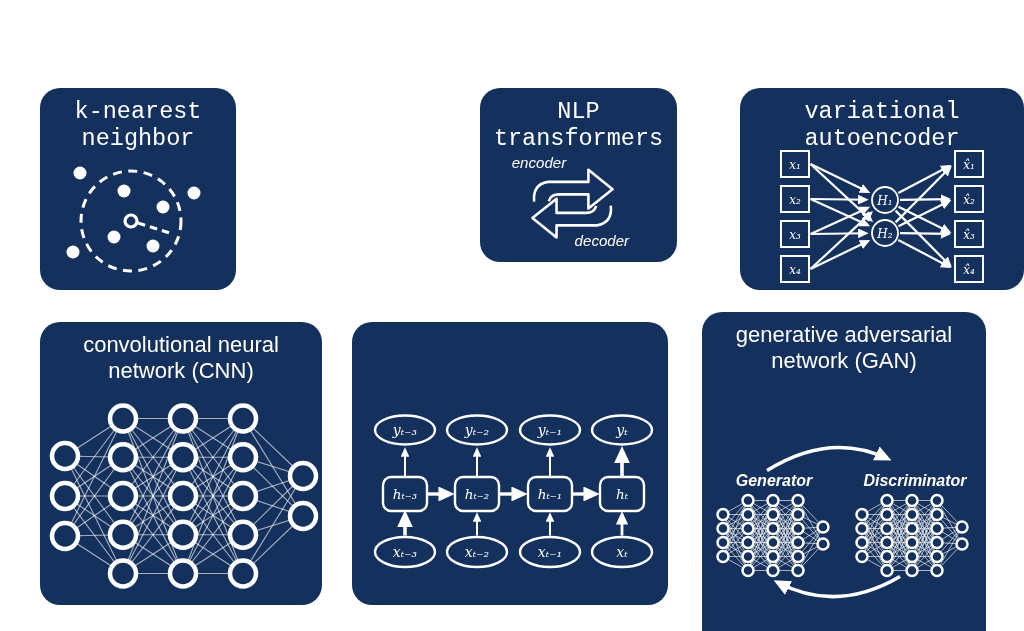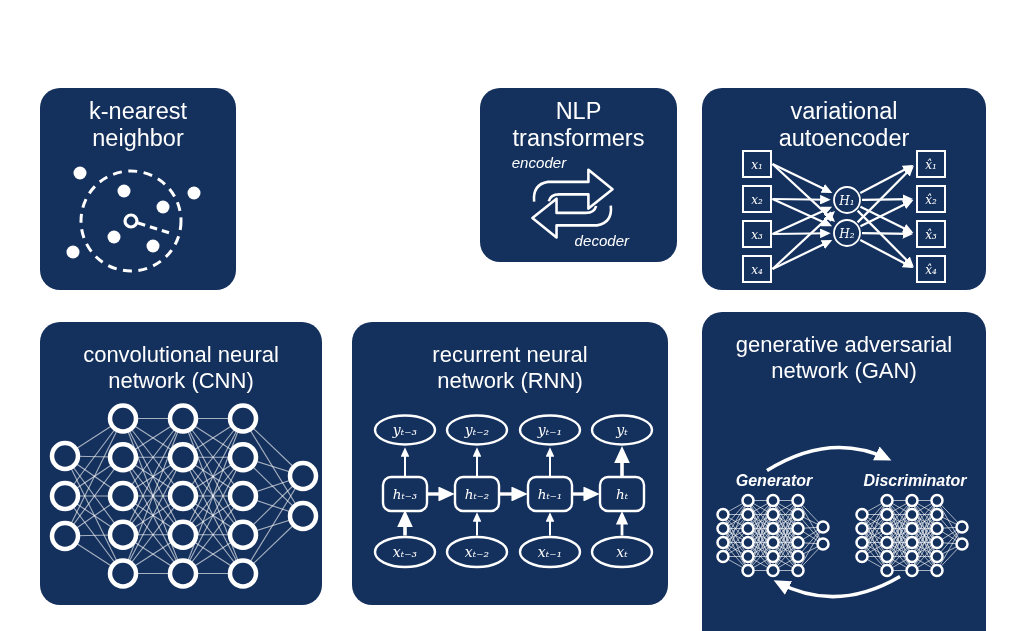--- a/index.html
+++ b/index.html
@@ -4,22 +4,22 @@
 <style>
   :root{ --navy:#14305c; --title:#6b7a8c; }
   html,body{margin:0;padding:0;background:#fff;}
   .page{position:relative;width:1024px;height:631px;background:#fff;overflow:hidden;
         font-family:"Liberation Sans",sans-serif;}
   .main-title{position:absolute;top:16px;left:0;width:100%;margin:0;text-align:center;
         font-size:29px;font-weight:400;color:var(--title);letter-spacing:.4px;}
   .card{position:absolute;background:var(--navy);border-radius:20px;color:#fff;}
   .card-title{position:absolute;top:0;left:0;right:0;text-align:center;color:#fff;
         white-space:pre-line;line-height:1.17;font-weight:400;}
-  .t-a{padding-top:10px;font-size:23.5px;}
-  .t-b{padding-top:20px;font-size:22px;}
+  .t-a{padding-top:10px;font-size:23.5px;font-family:Liberation Mono, monospace;}
+  .t-b{padding-top:10px;font-size:22px;}
   .dg{position:absolute;left:0;top:0;width:100%;height:100%;display:block;}
   svg text{fill:#fff;}
   .math{font-family:"DejaVu Serif","DejaVu Sans",serif;font-style:italic;}
   .lbl-italic{font-family:"Liberation Sans",sans-serif;font-style:italic;}
   .wstroke{stroke:#fff;fill:none;}
   .navyfill{fill:var(--navy);stroke:#fff;}
 </style>
 </head>
 <body>
 
@@ -50,21 +50,21 @@
     <div class="card-title t-a">NLP
 transformers</div>
     <svg class="dg" viewBox="0 0 197 202">
       <text class="lbl-italic" x="21" y="93" font-size="17.5">encoder</text>
       <text class="lbl-italic" x="94" y="184" font-size="17.5">decoder</text>
       <path class="wstroke" stroke-width="3" stroke-linejoin="round" d="M47,132 Q45,112 63,109 L110,109 L110,95 L138,117.5 L110,140 L110,123.5 L76,123.5 Q66,123.5 64,131.5"></path>
       <path class="wstroke" stroke-width="3" stroke-linejoin="round" d="M136,136.5 Q138,156.5 120,159.5 L73,159.5 L73,173.5 L45,151 L73,128.5 L73,145 L107,145 Q117,145 119,137"></path>
     </svg>
   </div>
 
-  <div class="card" style="left:702px;top:88px;width:284px;height:202px;">
+  <div class="card" style="left:740px;top:88px;width:284px;height:202px;">
     <div class="card-title t-a">variational
 autoencoder</div>
     <svg class="dg" viewBox="0 0 284 202">
       <defs>
         <marker id="ah-vae" markerWidth="5" markerHeight="4.4" refX="3.6" refY="2.2" orient="auto">
           <path d="M0,0 L4.8,2.2 L0,4.4 Z" fill="#fff"></path>
         </marker>
       </defs>
       <g>
           <line x1="70.5" y1="76" x2="127.89262021982276" y2="103.73334668340429" stroke="#fff" stroke-width="2.2" marker-end="url(#ah-vae)"></line>
@@ -211,22 +211,20 @@
           <circle cx="203" cy="174" r="13" fill="#14305c" stroke="#fff" stroke-width="4.5"></circle>
           <circle cx="203" cy="212.75" r="13" fill="#14305c" stroke="#fff" stroke-width="4.5"></circle>
           <circle cx="203" cy="251.5" r="13" fill="#14305c" stroke="#fff" stroke-width="4.5"></circle>
           <circle cx="263" cy="154" r="13" fill="#14305c" stroke="#fff" stroke-width="4.5"></circle>
           <circle cx="263" cy="194" r="13" fill="#14305c" stroke="#fff" stroke-width="4.5"></circle>
         </g>
     </svg>
   </div>
 
   <div class="card" style="left:352px;top:322px;width:316px;height:283px;">
-    <div class="card-title t-b">recurrent neural
-network (RNN)</div>
     <svg class="dg" viewBox="0 0 316 283">
       <defs>
         <marker id="ah-rnn" markerWidth="5" markerHeight="4.4" refX="3.4" refY="2.2" orient="auto">
           <path d="M0,0 L4.8,2.2 L0,4.4 Z" fill="#fff"></path>
         </marker>
       </defs>
       <g class="wstroke">
         <line x1="53" y1="213.5" x2="53" y2="193" stroke-width="3.6" marker-end="url(#ah-rnn)"></line>
         <line x1="125" y1="213.5" x2="125" y2="193" stroke-width="2" marker-end="url(#ah-rnn)"></line>
         <line x1="198" y1="213.5" x2="198" y2="193" stroke-width="2" marker-end="url(#ah-rnn)"></line>

